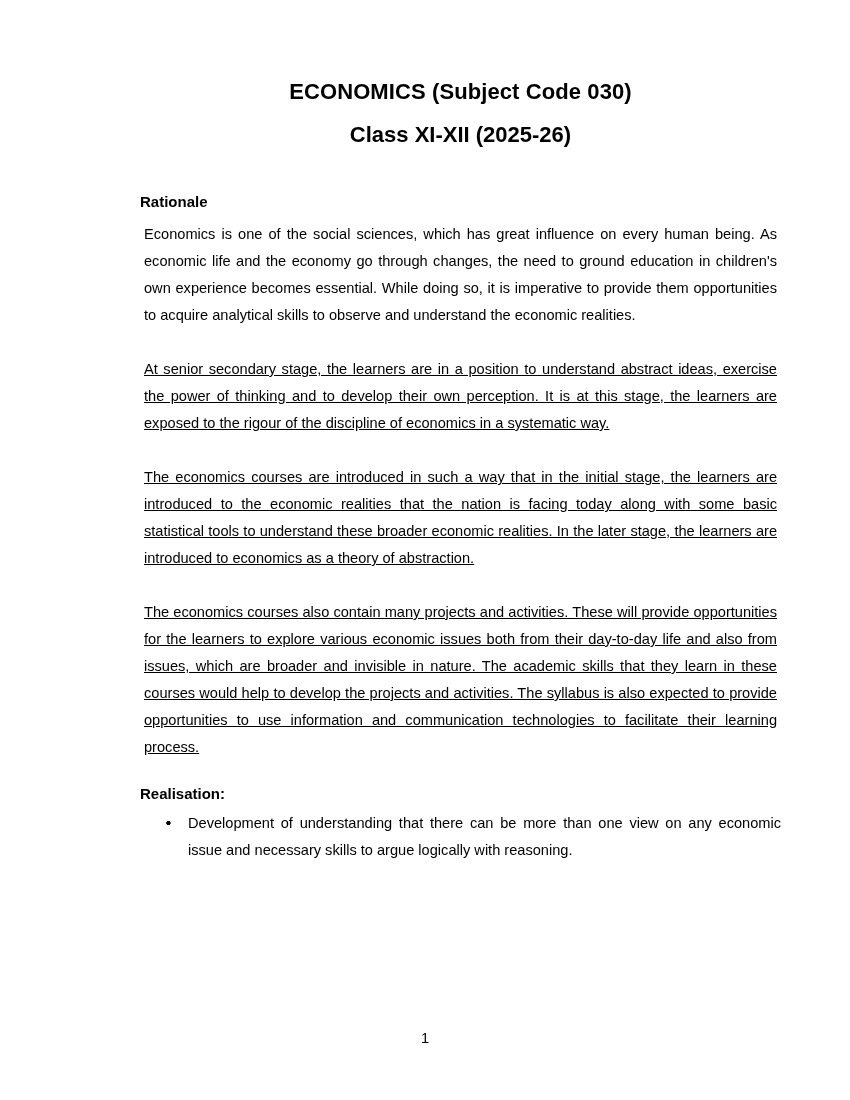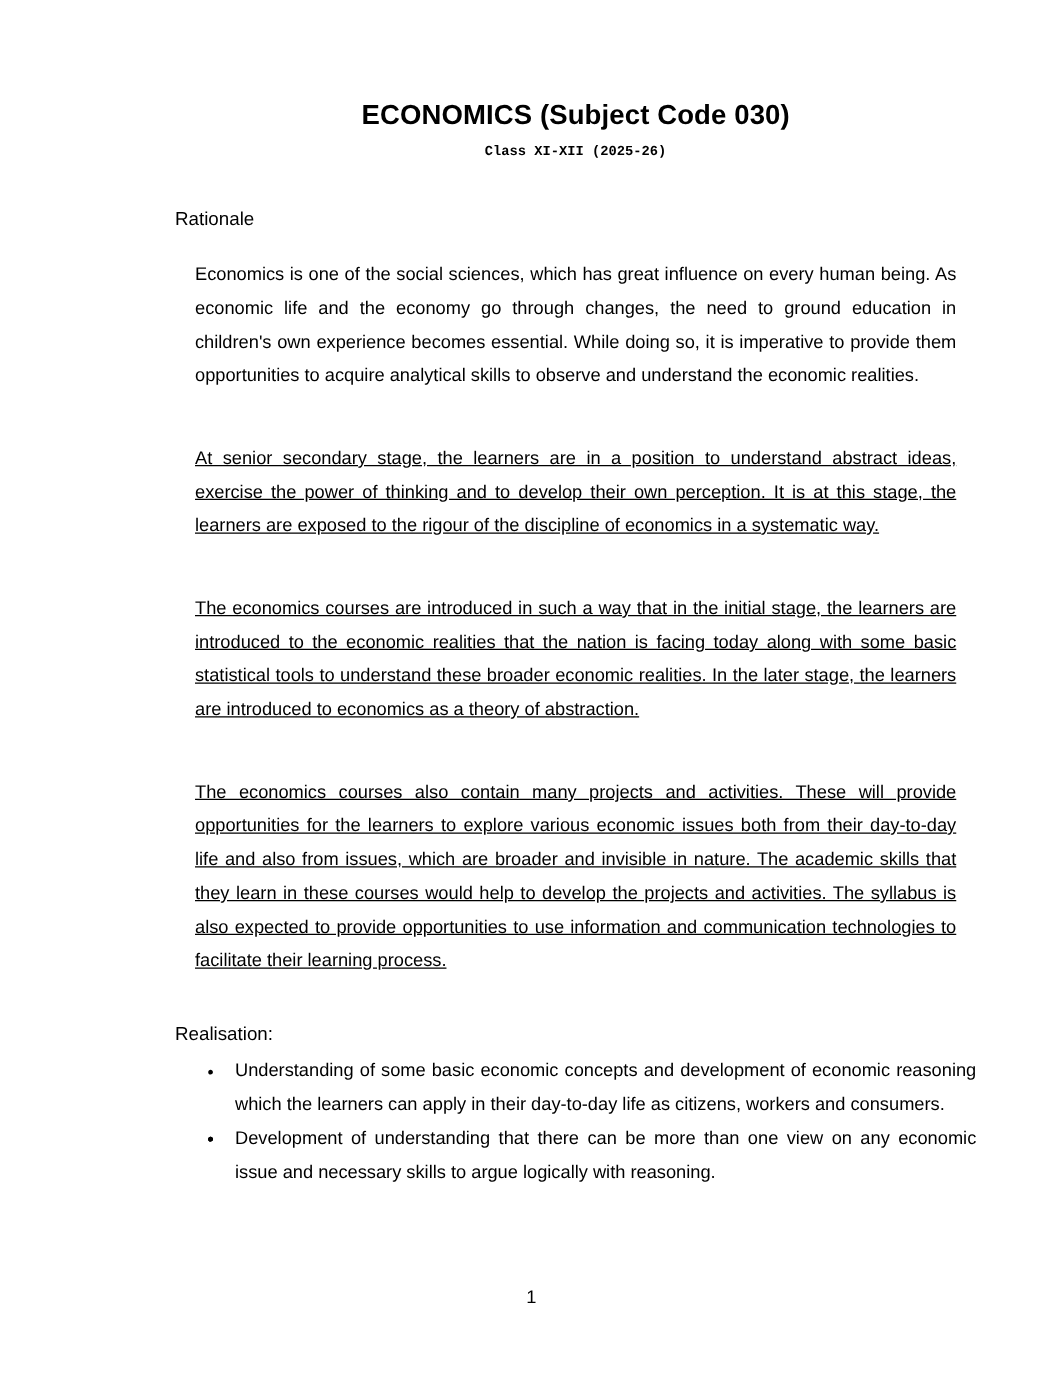--- a/index.html
+++ b/index.html
@@ -32,49 +32,48 @@
     text-align: center;
   }
   .doc-title {
     font-size: 22px;
     font-weight: bold;
     line-height: 27px;
     letter-spacing: 0.1px;
     margin: 0;
   }
   .doc-subtitle {
-    font-size: 11px;
+    font-size: 22px;
     font-weight: bold;
     line-height: 24px;
-    margin: 3px;
+    margin: 16px;
     padding-top: 2px;
-    font-family: Liberation Mono, monospace;
   }
 
   
   .section-heading {
     font-size: 15px;
-    font-weight: normal;
+    font-weight: bold;
     line-height: 22px;
     margin: 0;
   }
   .rationale-heading {
     padding-top: 28px;
   }
   .objectives-heading {
     padding-top: 18px;
   }
 
   
   .para {
     font-size: 14.6px;
     line-height: 27px;
     text-align: justify;
     text-justify: inter-word;
-    margin: 16px;
+    margin: 4px;
     hyphens: none;
   }
   .para.first {
     padding-top: 4px;
   }
   .para.spaced {
     padding-top: 23px;
     text-decoration: underline;
   }
 
@@ -133,21 +132,20 @@
 
     <p class="para spaced">The economics courses are introduced in such a way that in the initial stage, the learners are introduced to the economic realities that the nation is facing today along with some basic statistical tools to understand these broader economic realities. In the later stage, the learners are introduced to economics as a theory of abstraction.</p>
 
     <p class="para spaced">The economics courses also contain many projects and activities. These will provide opportunities for the learners to explore various economic issues both from their day-to-day life and also from issues, which are broader and invisible in nature. The academic skills that they learn in these courses would help to develop the projects and activities. The syllabus is also expected to provide opportunities to use information and communication technologies to facilitate their learning process.</p>
 
     <h3 class="section-heading objectives-heading">Realisation:</h3>
 
     <ul class="bullet-list">
       <li class="bullet-item">
         <span class="bullet-marker">•</span>
-        <span>Understanding of some basic economic concepts and development of economic reasoning which the learners can apply in their day-to-day life as citizens, workers and consumers.</span>
       </li>
       <li class="bullet-item">
         <span class="bullet-marker">•</span>
       </li>
       <li class="bullet-item">
         <span class="bullet-marker">•</span>
       </li>
       <li class="bullet-item">
         <span class="bullet-marker">•</span>
         <span>Development of understanding that there can be more than one view on any economic issue and necessary skills to argue logically with reasoning.</span>

